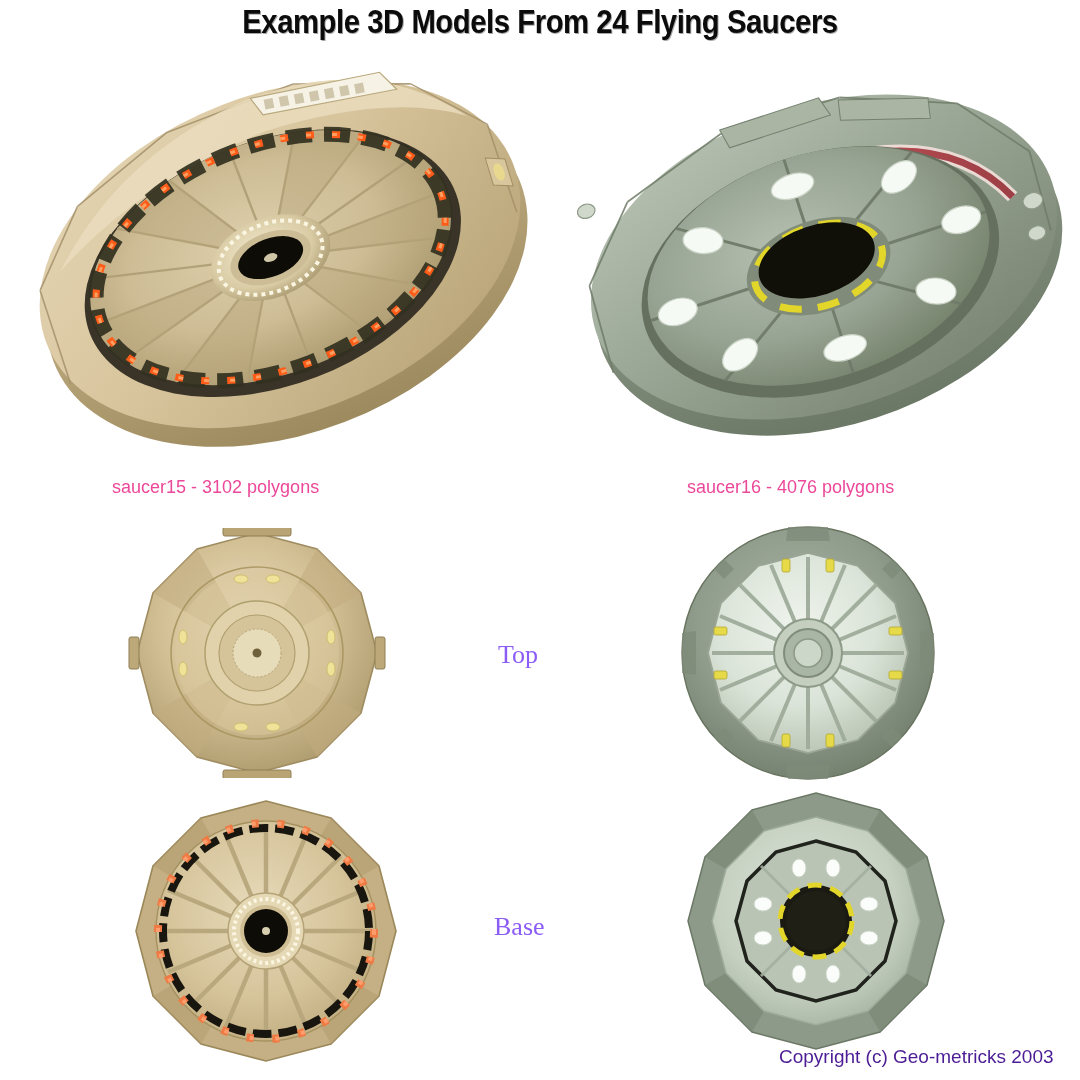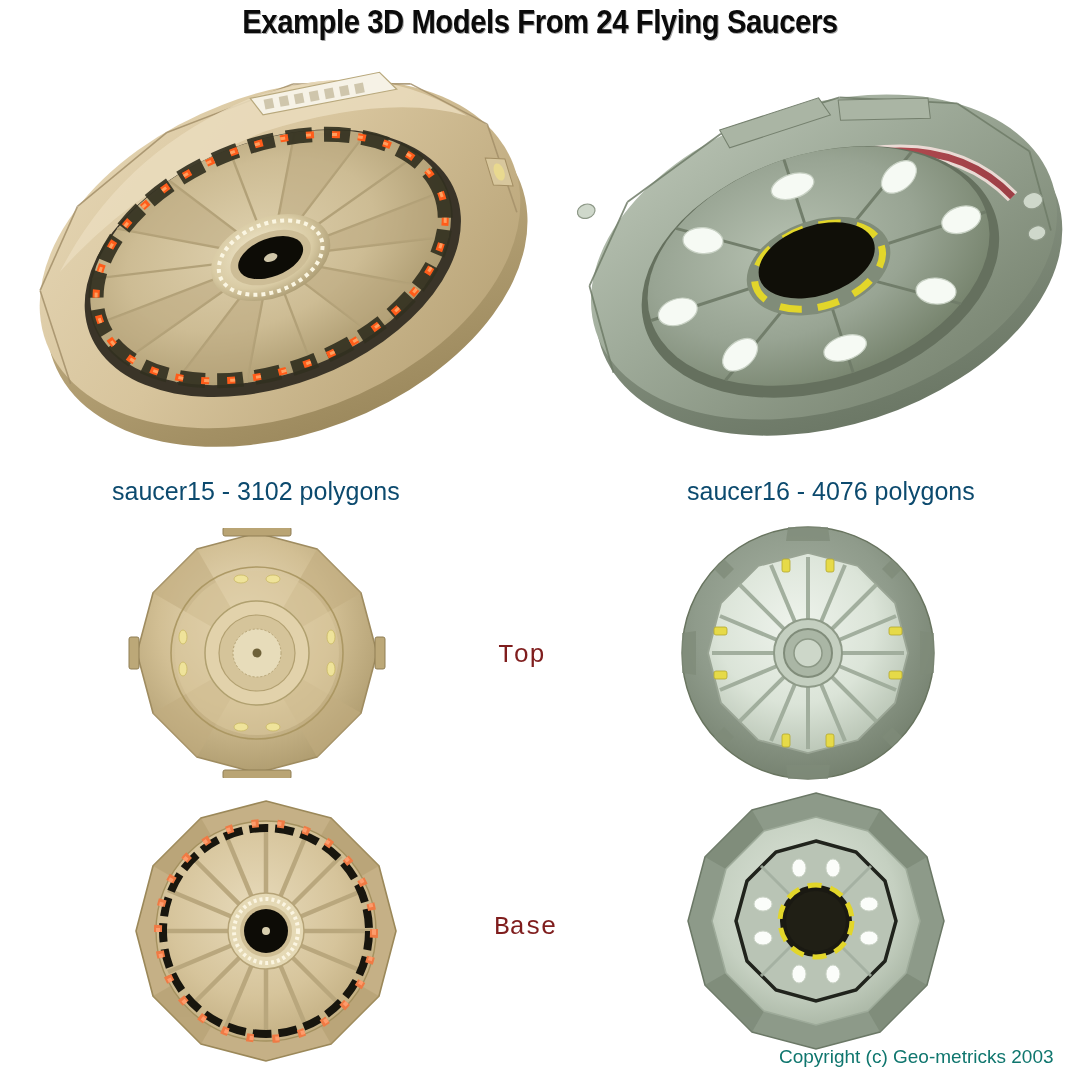--- a/index.html
+++ b/index.html
@@ -31,44 +31,44 @@
     transform: scaleX(0.86);
     transform-origin: 50% 50%;
     white-space: nowrap;
     text-shadow: 1px 1px 0 rgba(0,0,0,0.35);
   }
 
   
   .model-caption {
     position: absolute;
     font-family: "Liberation Sans", sans-serif;
-    font-size: 25px;
-    color: #0c4a6e;
+    font-size: 18px;
+    color: #ec4899;
     white-space: nowrap;
   }
   #caption-saucer15 { top: 477px; left: 112px; }
   #caption-saucer16 { top: 477px; left: 655px; margin-left: 32px; }
 
   .view-label {
     position: absolute;
-    font-family: Liberation Mono, monospace;
+    font-family: Liberation Serif, serif;
     font-size: 26px;
-    color: #7f1d1d;
+    color: #8b5cf6;
     white-space: nowrap;
   }
   #label-top  { top: 640px; left: 498px; }
   #label-base { top: 912px; left: 494px; }
 
   #copyright {
     position: absolute;
     top: 1046px;
     left: 779px;
     font-family: "Liberation Sans", sans-serif;
     font-size: 19px;
-    color: #0f766e;
+    color: #4c1d95;
     white-space: nowrap;
   }
 
   
   .figure { position: absolute; }
   #fig-saucer15-perspective { left: 8px;   top: 42px;  width: 545px; height: 425px; }
   #fig-saucer16-perspective { left: 568px; top: 52px;  width: 512px; height: 415px; }
   #fig-saucer15-top  { left: 122px; top: 528px; width: 270px; height: 250px; }
   #fig-saucer16-top  { left: 672px; top: 522px; width: 272px; height: 262px; }
   #fig-saucer15-base { left: 130px; top: 796px; width: 272px; height: 270px; }

